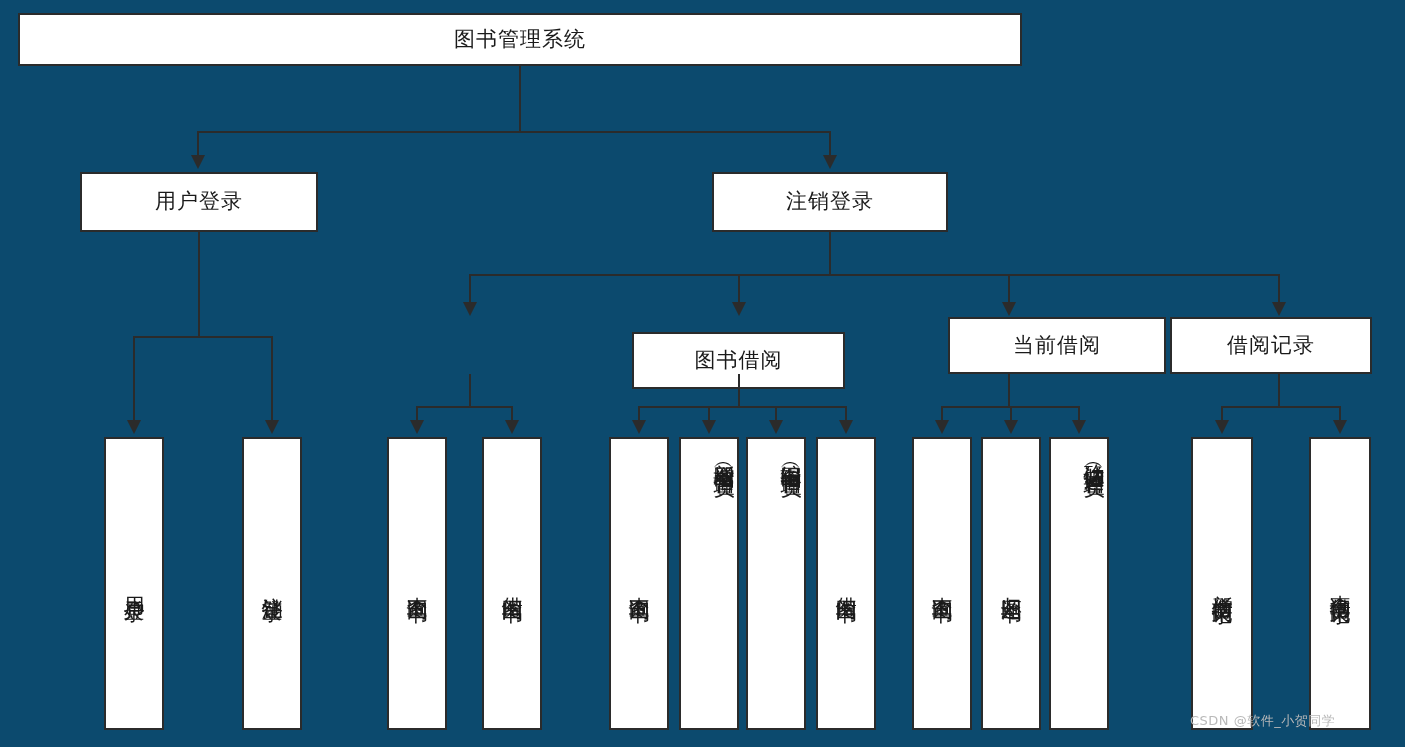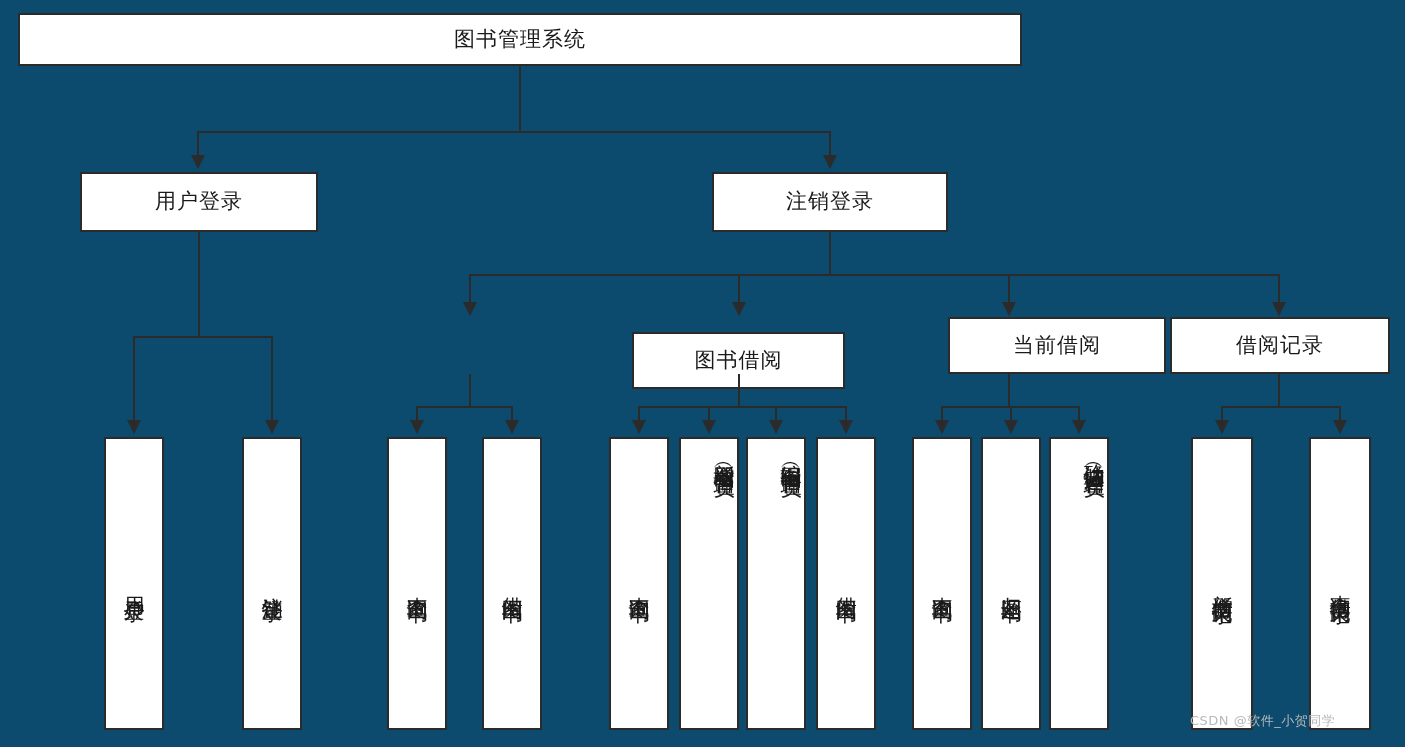--- a/index.html
+++ b/index.html
@@ -111,21 +111,21 @@
   <div class="arrow" style="left:1002px; top:302px;"></div>
   <div class="ln ln-v" style="left:1278px; top:274px; height:30px;"></div>
   <div class="arrow" style="left:1272px; top:302px;"></div>
 
   <div class="node node-h" style="left:632px; top:332px; width:213px; height:57px;">
     <span>图书借阅</span>
   </div>
   <div class="node node-h" style="left:900px; top:317px; width:218px; height:57px;margin-left:48px;">
     <span>当前借阅</span>
   </div>
-  <div class="node node-h" style="left:1170px; top:317px; width:220px; height:57px;">
+  <div class="node node-h" style="left:1170px; top:317px; width:202px; height:57px;">
     <span>借阅记录</span>
   </div>
 
   <div class="ln ln-v" style="left:469px; top:374px; height:33px;"></div>
   <div class="ln ln-h" style="left:416px; top:406px; width:97px;"></div>
   <div class="ln ln-v" style="left:416px; top:406px; height:16px;"></div>
   <div class="arrow" style="left:410px; top:420px;"></div>
   <div class="ln ln-v" style="left:511px; top:406px; height:16px;"></div>
   <div class="arrow" style="left:505px; top:420px;"></div>
 

